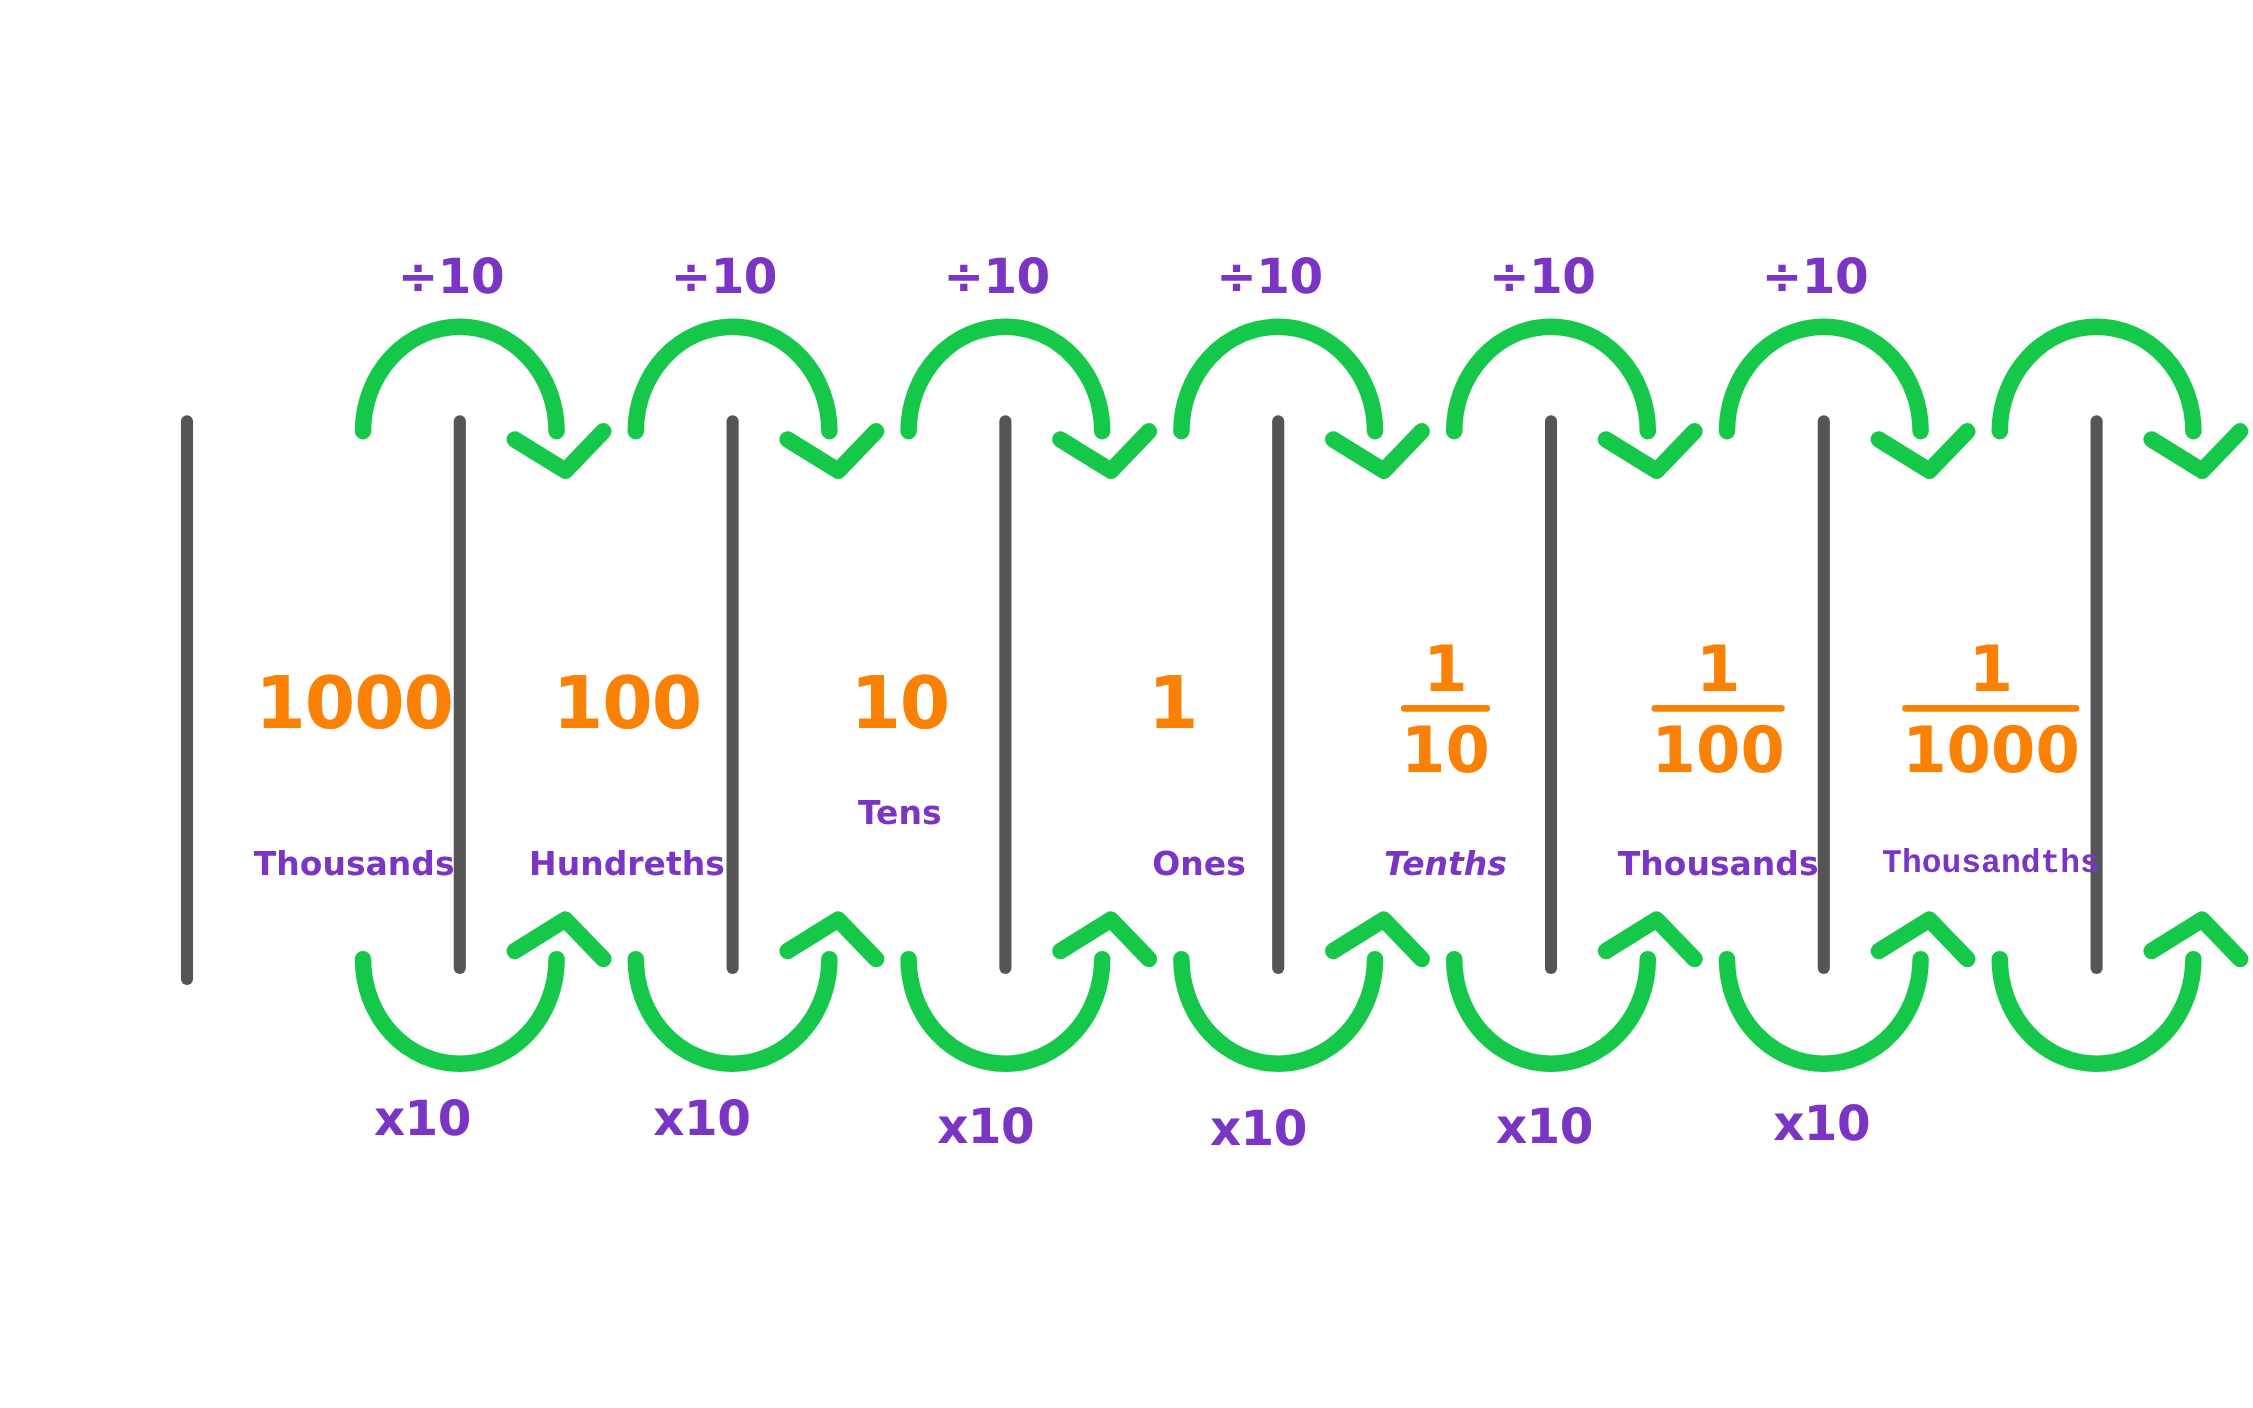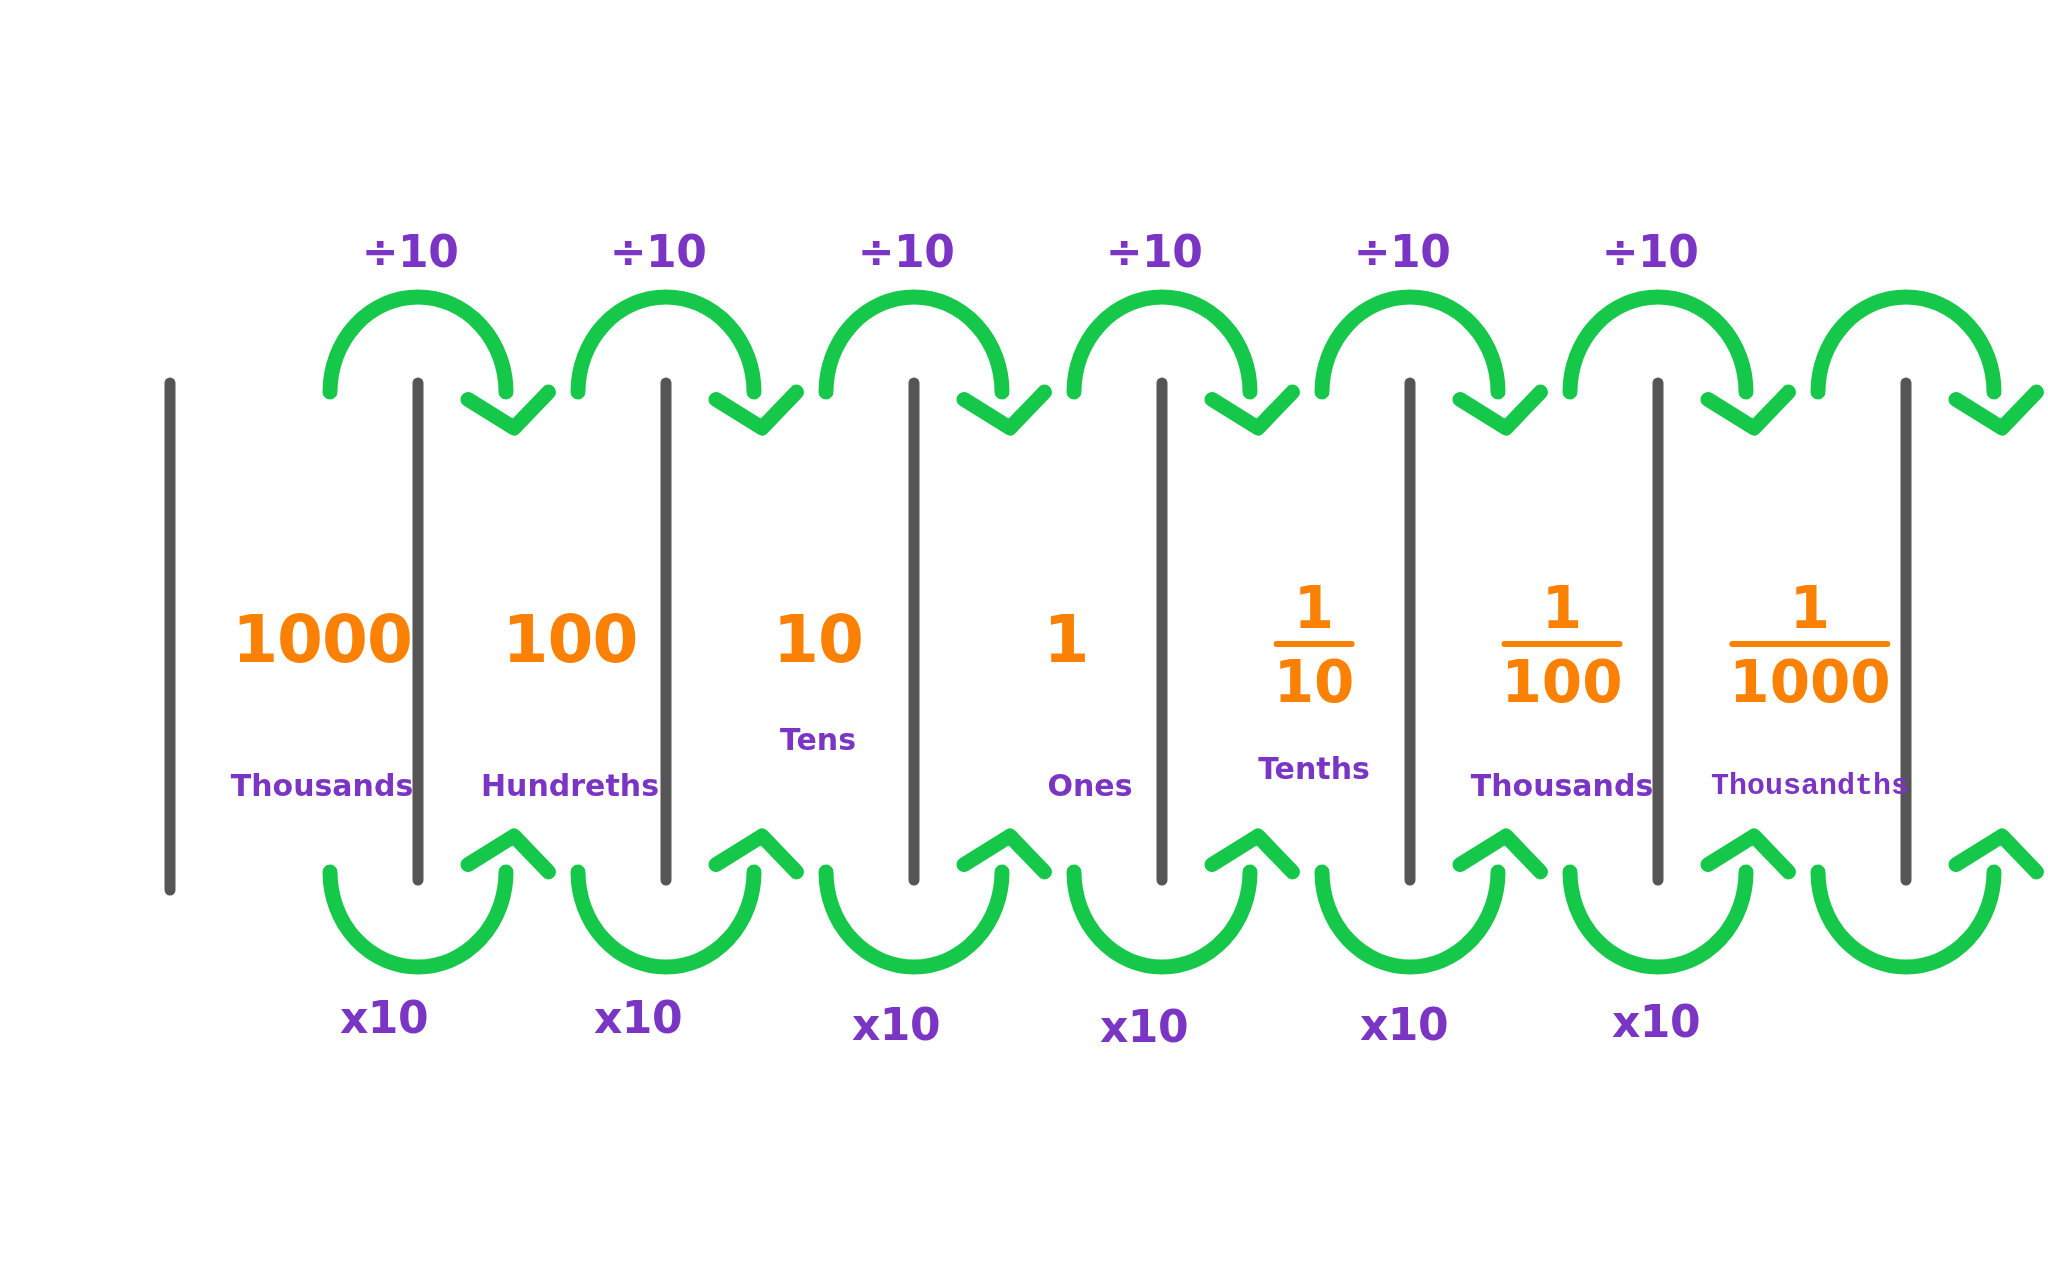--- a/index.html
+++ b/index.html
@@ -150,21 +150,21 @@
       <div class="lbl name-label" style="left: 570px; top: 786px;">Hundreths</div>
       <div class="lbl value-label" style="left: 818px; top: 640px;">10</div>
       <div class="lbl name-label" style="left: 818px; top: 740px;">Tens</div>
       <div class="lbl value-label" style="left: 1066px; top: 640px;">1</div>
       <div class="lbl name-label" style="left: 1066px; top: 786px; margin-left: 24px;">Ones</div>
       <div class="frac" style="left: 1314px; top: 645px;">
         <div class="frac-num">1</div>
         <div class="frac-bar"></div>
         <div class="frac-den">10</div>
       </div>
-      <div class="lbl name-label" style="left: 1314px; top: 769px;">Tenths</div>
+      <div class="lbl name-label" style="left: 1314px; top: 786px; font-style: italic;">Tenths</div>
       <div class="frac" style="left: 1562px; top: 645px;">
         <div class="frac-num">1</div>
         <div class="frac-bar"></div>
         <div class="frac-den">100</div>
       </div>
       <div class="lbl name-label" style="left: 1562px; top: 786px;">Thousands</div>
       <div class="frac" style="left: 1810px; top: 645px;">
         <div class="frac-num">1</div>
         <div class="frac-bar"></div>
         <div class="frac-den">1000</div>

